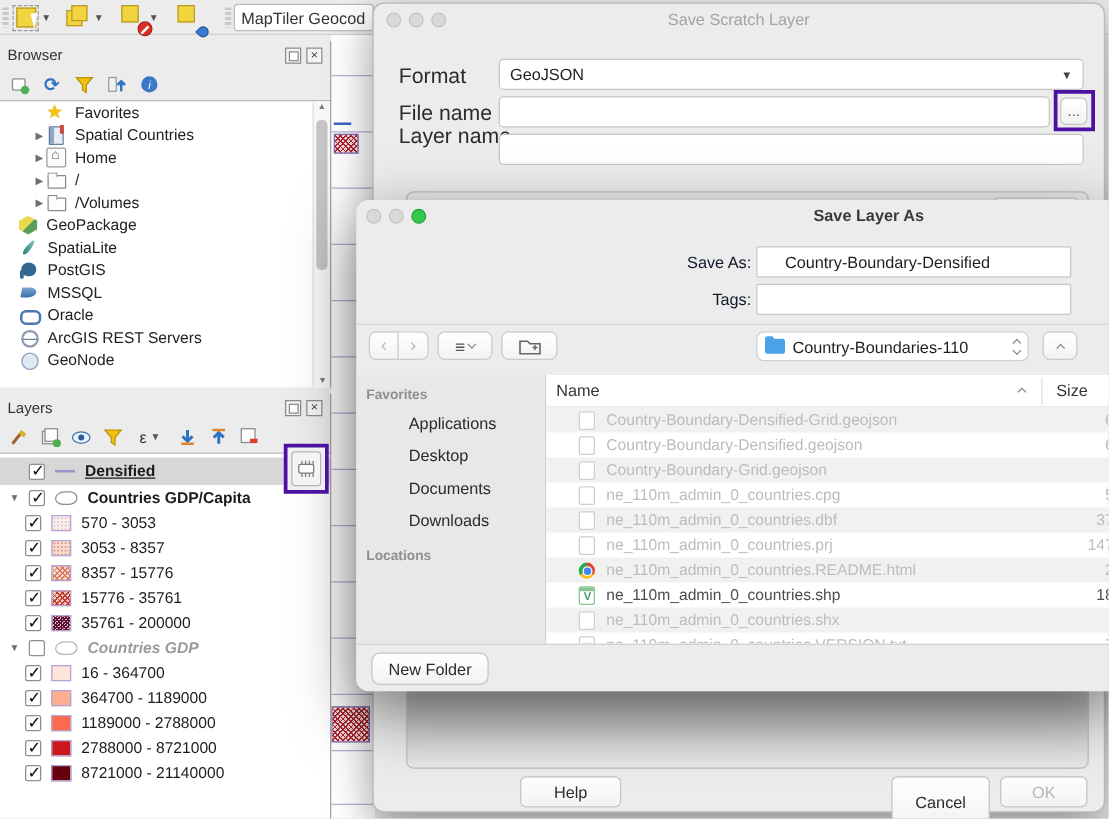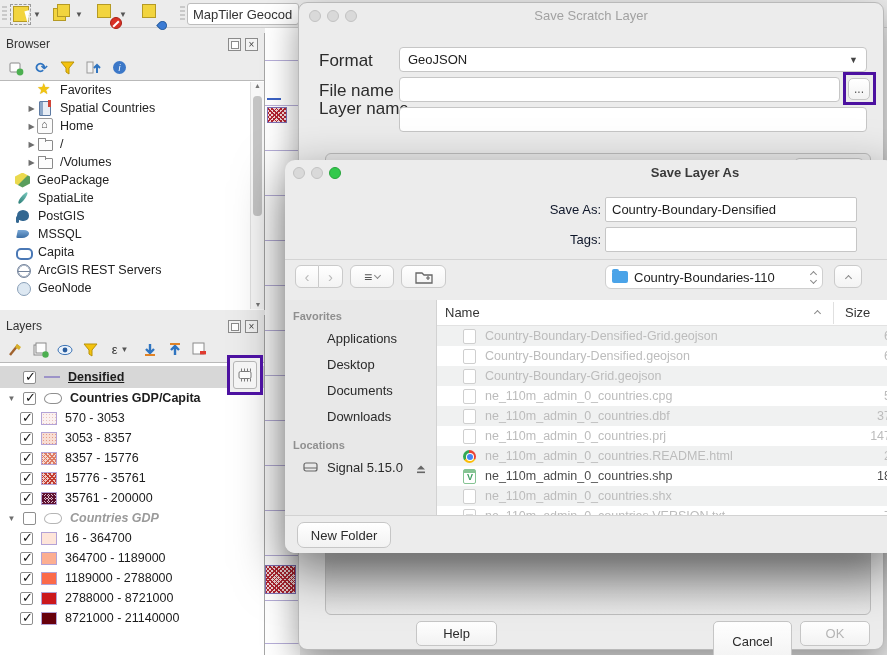--- a/index.html
+++ b/index.html
@@ -81,21 +81,21 @@
   .pat3{background-color:#efc9c4;background-image:repeating-linear-gradient(45deg,#c23b2e 0 1px,transparent 1px 3px),repeating-linear-gradient(135deg,#c23b2e 0 1px,transparent 1px 3px)}
   .pat4{background-color:#dcc0cd;background-image:repeating-linear-gradient(45deg,#5e1030 0 1px,transparent 1px 2px),repeating-linear-gradient(135deg,#5e1030 0 1px,transparent 1px 2px)}
   .sol0{background:#fee5d9}.sol1{background:#fcae91}.sol2{background:#fb6a4a}.sol3{background:#cb181d}.sol4{background:#67000d}
   .selrow{background:#d7d7d7}
   .blob{width:18px;height:11px;border:1.6px solid #8f8f8f;border-radius:55% 45% 50% 50%/70% 60% 65% 60%;background:transparent}
   .dash{width:16px;height:2.5px;background:#9c93c8}
 
   
   .mbtn{background:linear-gradient(#ffffff,#f2f2f2);border:1px solid #c6c6c6;border-radius:5px;font-size:13px;color:#2b2b2b;display:flex;align-items:center;justify-content:center}
   .mbtn.disabled{color:#b5b5b5}
-  .minput{background:#fff;border:1px solid #c6c6c6;border-radius:4px;font-size:13px;color:#1e1e1e;padding:0 6px}
+  .minput{background:#fff;border:1px solid #c6c6c6;border-radius:4px;font-size:13px;color:#1e1e1e;padding:0 22px}
   .light{width:12px;height:12px;border-radius:50%;background:#d9d9d9;border:1px solid #c2c2c2}
   .light.green{background:#32c94c;border-color:#27a43c}
 
   
   .scratch{position:absolute;left:298px;top:2px;width:586px;height:648px;background:#ececec;border-radius:9px;box-shadow:0 12px 35px rgba(0,0,0,.4);z-index:10;border:1px solid #b9b9b9}
   .scratch .titlebar{position:relative;height:26px}
   .scratch .title{position:absolute;left:0;right:0;top:5px;text-align:center;font-size:13px;color:#a2a2a2}
   .flabel{position:absolute;font-size:17px;color:#2b2b2b}
   .combo{position:absolute;background:#fff;border:1px solid #c6c6c6;border-radius:4px;font-size:13px;color:#1e1e1e;display:flex;align-items:center;padding:0 8px}
   .combo .caret{position:absolute;right:8px;font-size:9px;color:#444}
@@ -284,21 +284,21 @@
 
           <div class="brow d0">
             <span class="tri noexp">▶</span>
             <span class="bi mssql"></span>
             <span class="lbl">MSSQL</span>
           </div>
 
           <div class="brow d0">
             <span class="tri noexp">▶</span>
             <span class="bi oracle"></span>
-            <span class="lbl">Capita</span>
+            <span class="lbl">Oracle</span>
           </div>
 
           <div class="brow d0">
             <span class="tri noexp">▶</span>
             <span class="bi arcgis"></span>
             <span class="lbl">ArcGIS REST Servers</span>
           </div>
 
           <div class="brow d0">
             <span class="tri noexp">▶</span>
@@ -571,35 +571,20 @@
           <div class="sitem">
             <span class="gicon downloads"></span>
             <span>Downloads</span>
           </div>
 
       </div>
       <div class="shead">Locations</div>
       <div>
 
 
-          <div class="sitem">
-            <span class="gicon">
-              <svg width="15" height="12">
-                <rect x="1" y="2" width="13" height="8" rx="2" fill="none" stroke="#666" stroke-width="1.2"></rect>
-                <line x1="1" y1="7" x2="14" y2="7" stroke="#666"></line>
-              </svg>
-            </span>
-            <span>Signal 5.15.0</span>
-            <span class="eject">
-              <svg width="10" height="10">
-                <path d="M1 5.5h8L5 1.5z" fill="#666"></path>
-                <rect x="1" y="7.5" width="8" height="1.6" fill="#666"></rect>
-              </svg>
-            </span>
-          </div>
 
       </div>
     </div>
 
     <div class="filearea" style="left:152px;top:140px;width:458px;height:215px">
       <div class="flhead">
         <span class="abs" style="left:8px;top:5px">Name</span>
         <span class="chev up small abs" style="left:378px;top:11px;border-color:#8a8a8a"></span>
         <span class="abs" style="left:396px;top:2px;width:1px;height:22px;background:#e0e0e0"></span>
         <span class="abs" style="left:408px;top:5px">Size</span>

